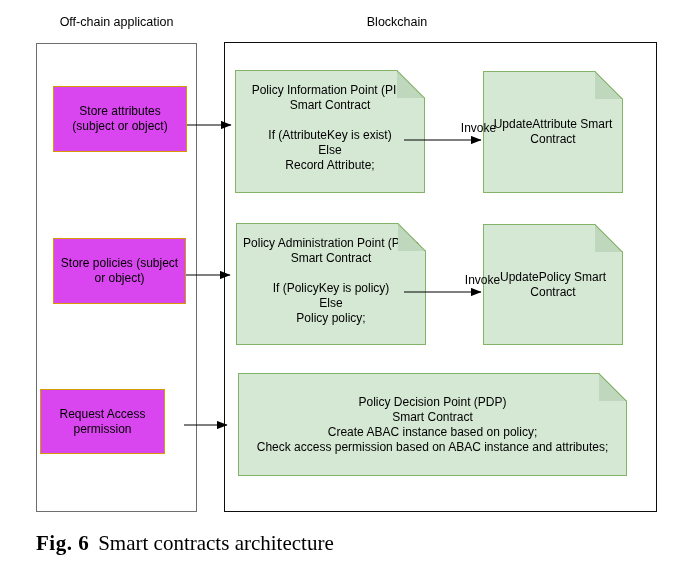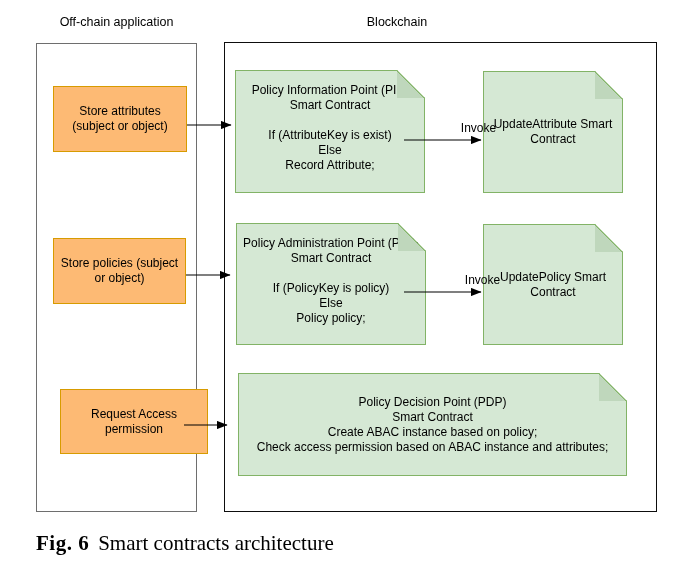--- a/index.html
+++ b/index.html
@@ -9,27 +9,27 @@
   }
   .hdr { position:absolute; font-size:12.5px; text-align:center; white-space:nowrap; }
   .hdr-left  { left:36px;  top:15px; width:161px; }
   .hdr-right { left:317px; top:15px; width:160px; }
 
   .container-box { position:absolute; background:#fff; box-sizing:border-box; }
   .offchain { left:36px;  top:43px; width:161px; height:469px; border:1px solid #6e6e6e; }
   .chain    { left:224px; top:42px; width:433px; height:470px; border:1.3px solid #0d0d0d; }
 
   .obox {
-    position:absolute; background:#fdba74; border:1px solid #d79b00; box-sizing:border-box;
+    position:absolute; background:#d946ef; border:1px solid #d79b00; box-sizing:border-box;
     display:flex; align-items:center; justify-content:center; text-align:center;
     font-size:12px; line-height:15px; padding:0 3px;
   }
   .ob1 { left:53px; top:86px;  width:134px; height:66px; }
   .ob2 { left:53px; top:238px; width:133px; height:66px; }
-  .ob3 { left:60px; top:389px; width:148px; height:65px; }
+  .ob3 { left:40px; top:389px; width:125px; height:65px; }
 
   .note {
     position:absolute; background:#d5e8d4; border:1px solid #82b366; box-sizing:border-box;
     clip-path: polygon(0 0, calc(100% - 28px) 0, 100% 28px, 100% 100%, 0 100%);
     font-size:12px; line-height:15px; text-align:center;
   }
   .note::after {
     content:""; position:absolute; top:-1px; right:-1px; width:28px; height:28px;
     background: linear-gradient(to bottom left,
       rgba(0,0,0,0) 0 48.5%, #82b366 48.5% 53%, #bfd7bc 53% 100%);

